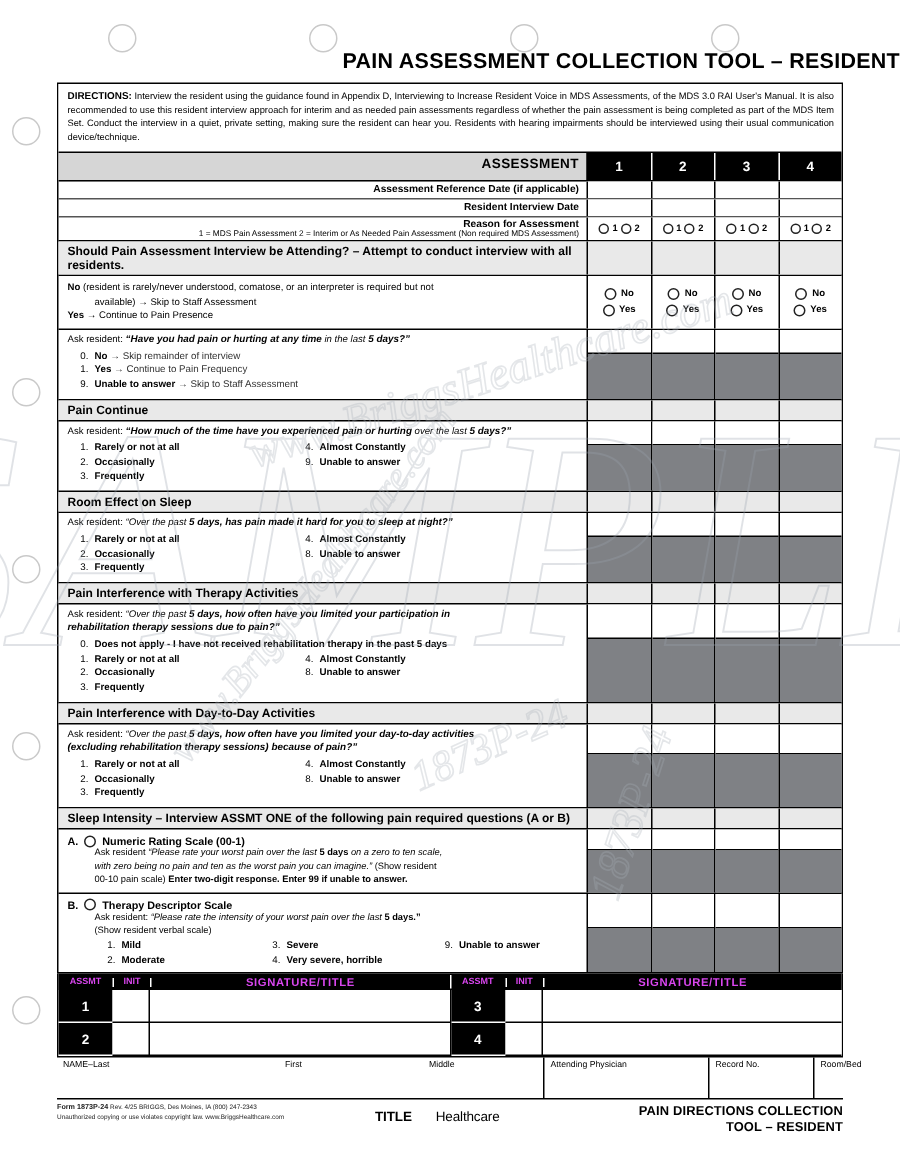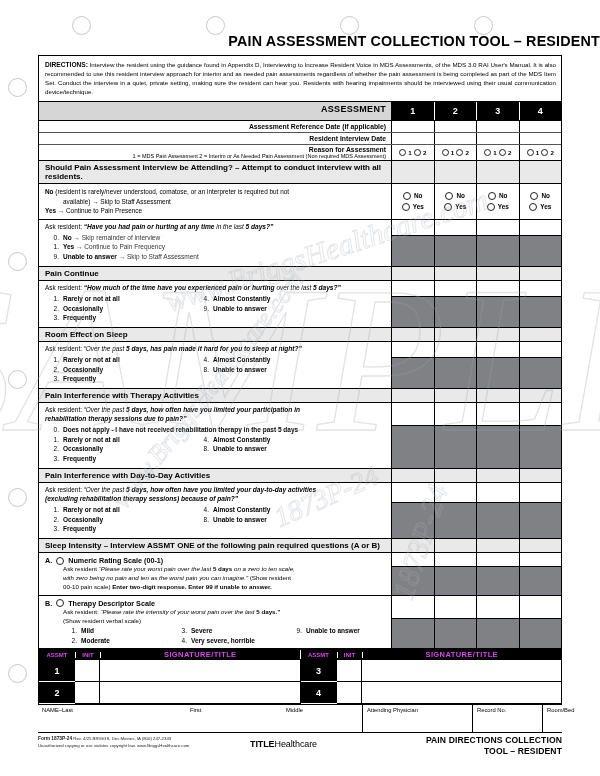--- a/index.html
+++ b/index.html
@@ -125,21 +125,21 @@
   .n-phys{width:110px;flex:0 0 110px;}
   .n-rec{width:70px;flex:0 0 70px;}
   .n-room{flex:1 1 auto;}
 
   
   .footer{position:absolute;left:38px;width:524px;top:735px;height:30px;}
   .fleft{position:absolute;left:0;top:0;font-size:4.3px;line-height:1.55;color:#222;}
   .fleft b{font-size:4.8px;}
   .flogo{position:absolute;left:212px;top:4px;font-size:9px;letter-spacing:-.1px;}
   .flogo b{font-weight:bold;}
-  .flogo span{font-weight:normal;}
+  .flogo span{font-weight:normal;margin-left:16px;}
   .fright{position:absolute;right:0;top:0;text-align:right;font-size:8.6px;font-weight:bold;line-height:1.25;letter-spacing:.1px;}
 
   
   .wm{position:absolute;inset:0;pointer-events:none;z-index:5;opacity:.30;}
   .wm svg{width:100%;height:100%;}
 </style>
 </head>
 <body>
 
 <div class="page">

